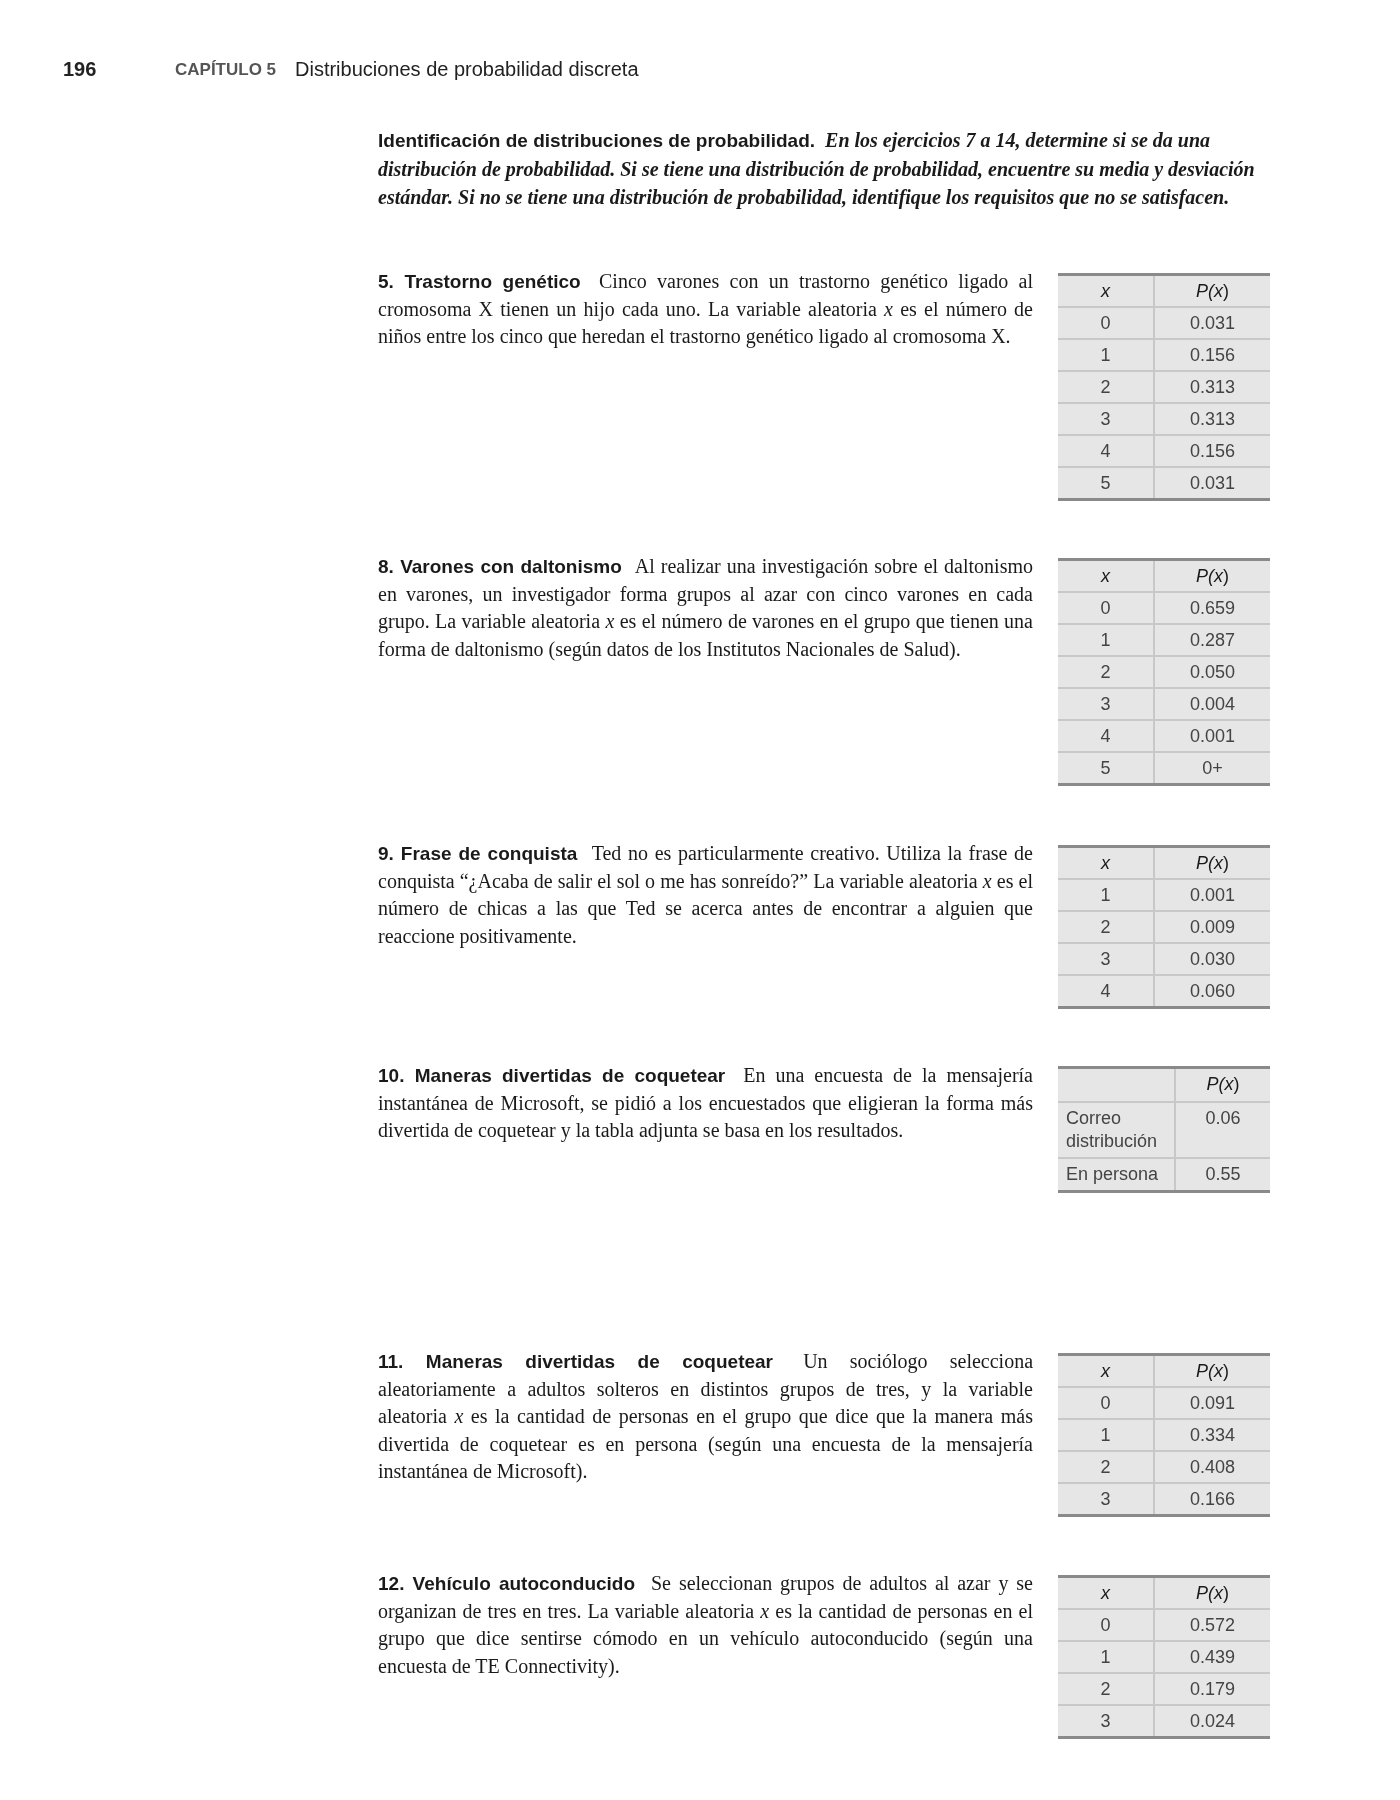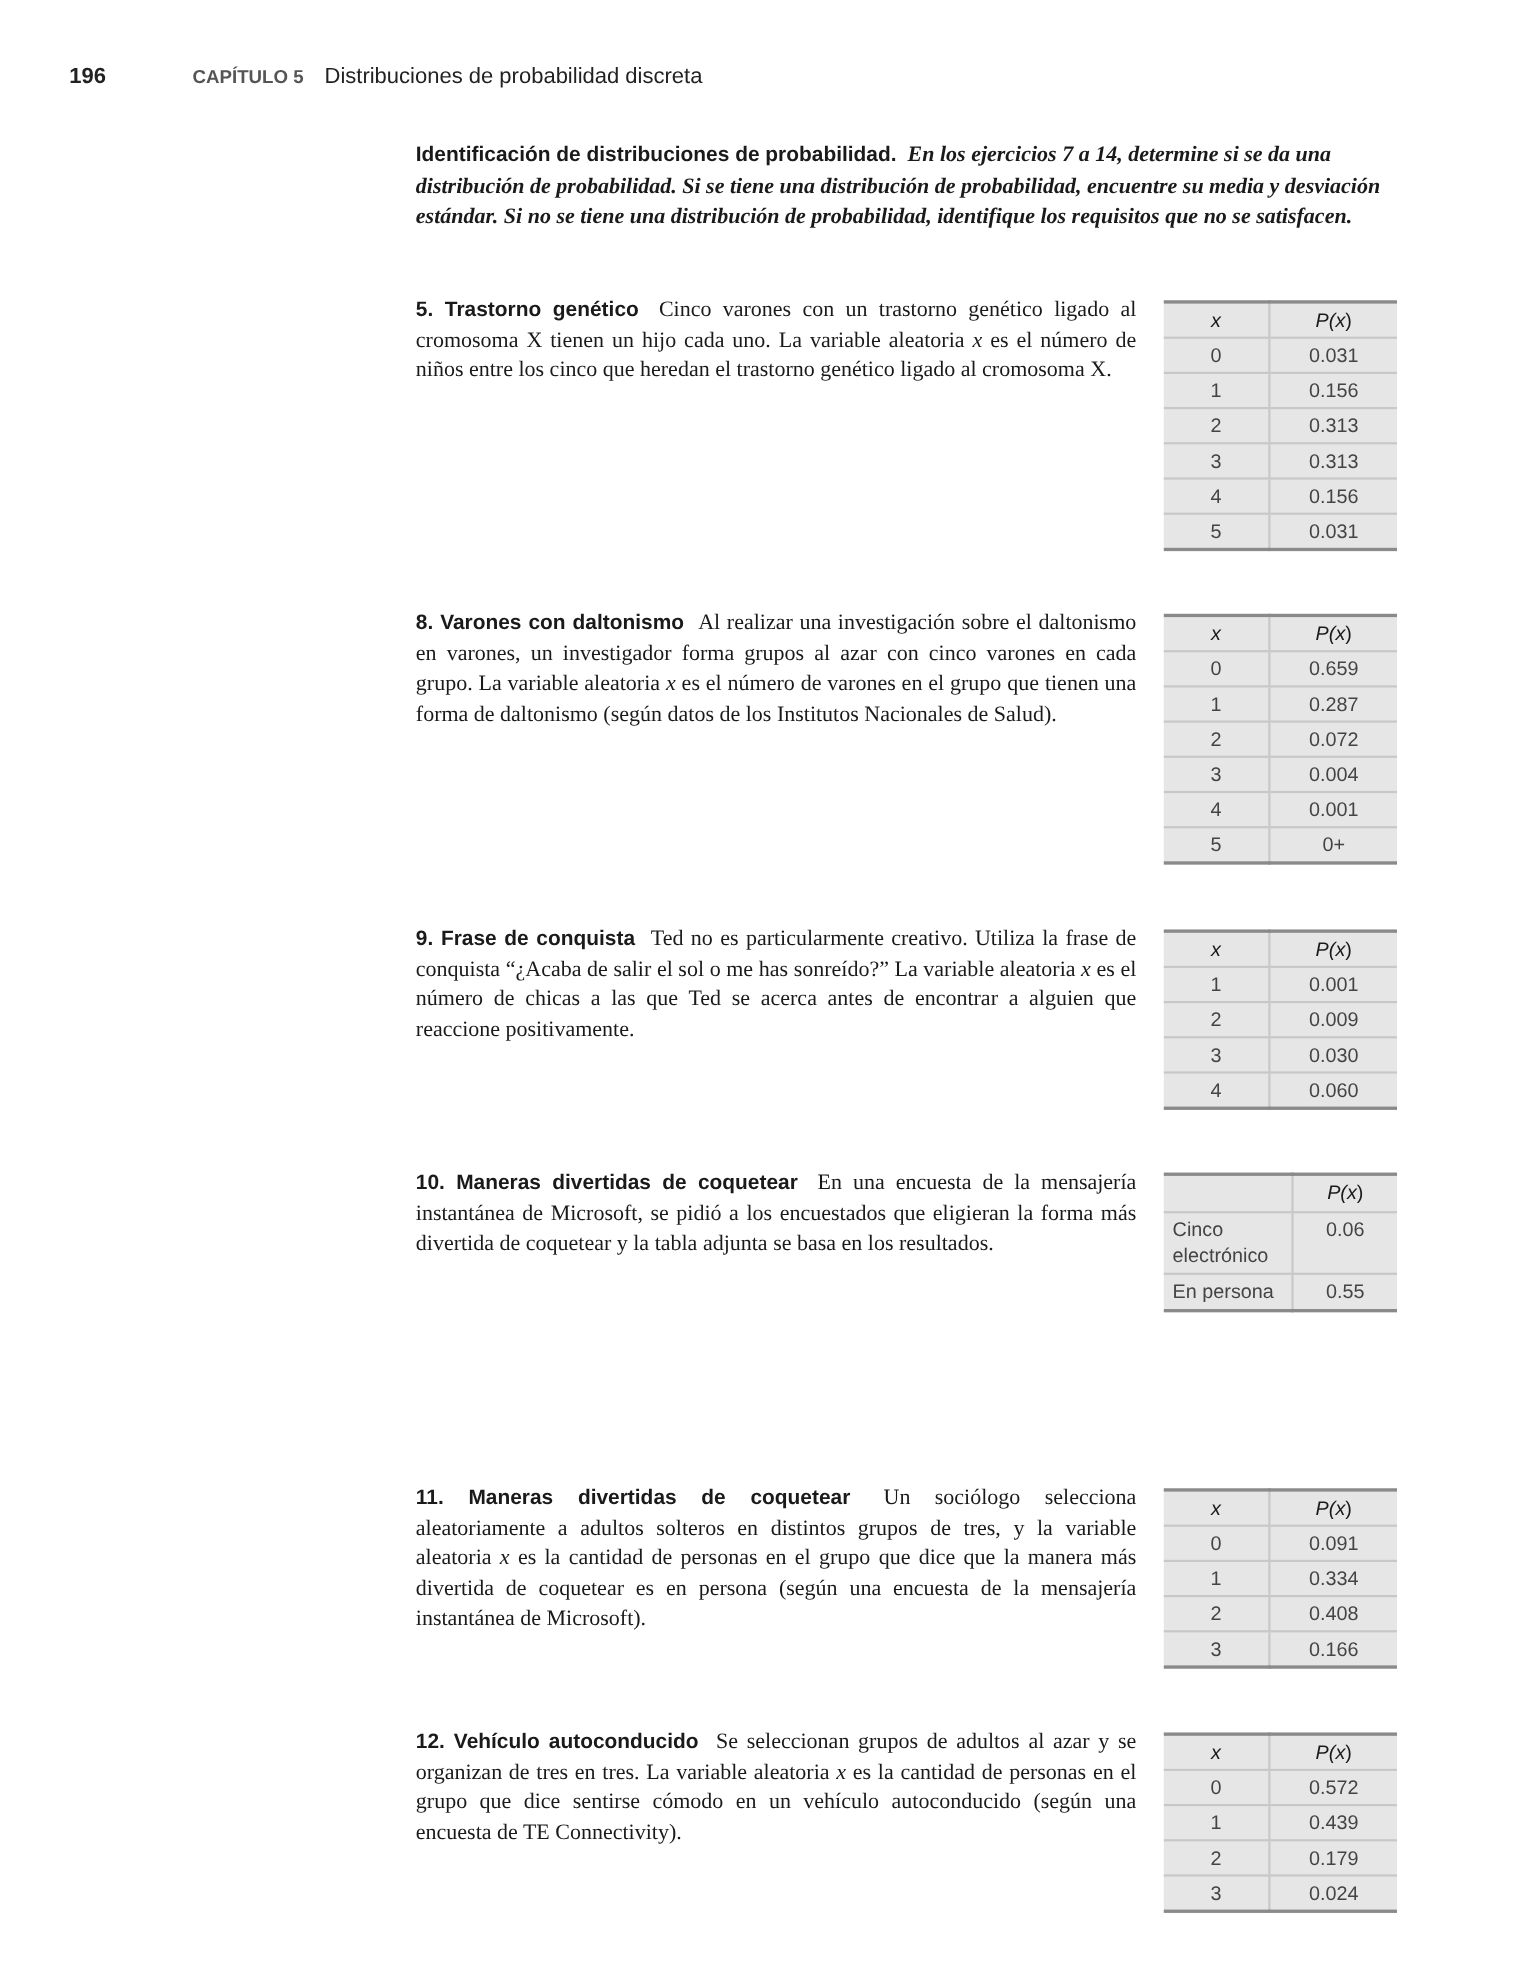--- a/index.html
+++ b/index.html
@@ -100,21 +100,21 @@
     <tr>
           <td class="c1">0</td>
           <td>0.659</td>
         </tr>
     <tr>
           <td class="c1">1</td>
           <td>0.287</td>
         </tr>
     <tr>
           <td class="c1">2</td>
-          <td>0.072</td>
+          <td>0.050</td>
         </tr>
     <tr>
           <td class="c1">3</td>
           <td>0.004</td>
         </tr>
     <tr>
           <td class="c1">4</td>
           <td>0.001</td>
         </tr>
     <tr>
@@ -161,21 +161,21 @@
     <span class="ex-title">10. Maneras divertidas de coquetear</span>
     <span>En una encuesta de la mensajería instantánea de Microsoft, se pidió a los encuestados que eligieran la forma más divertida de coquetear y la tabla adjunta se basa en los resultados.</span>
   </div>
   <table class="ctable" style="top:4px;">
     <tbody>
         <tr>
           <th class="c1"></th>
           <th class="c2"><span>P(</span><span>x</span><span class="paren">)</span></th>
         </tr>
     <tr>
-          <td class="c1">Cinco electrónico</td>
+          <td class="c1">Correo distribución</td>
           <td class="c2">0.06</td>
         </tr>
     <tr>
           <td class="c1">En persona</td>
           <td class="c2">0.55</td>
         </tr>
   </tbody>
     </table>
 </div>
 

